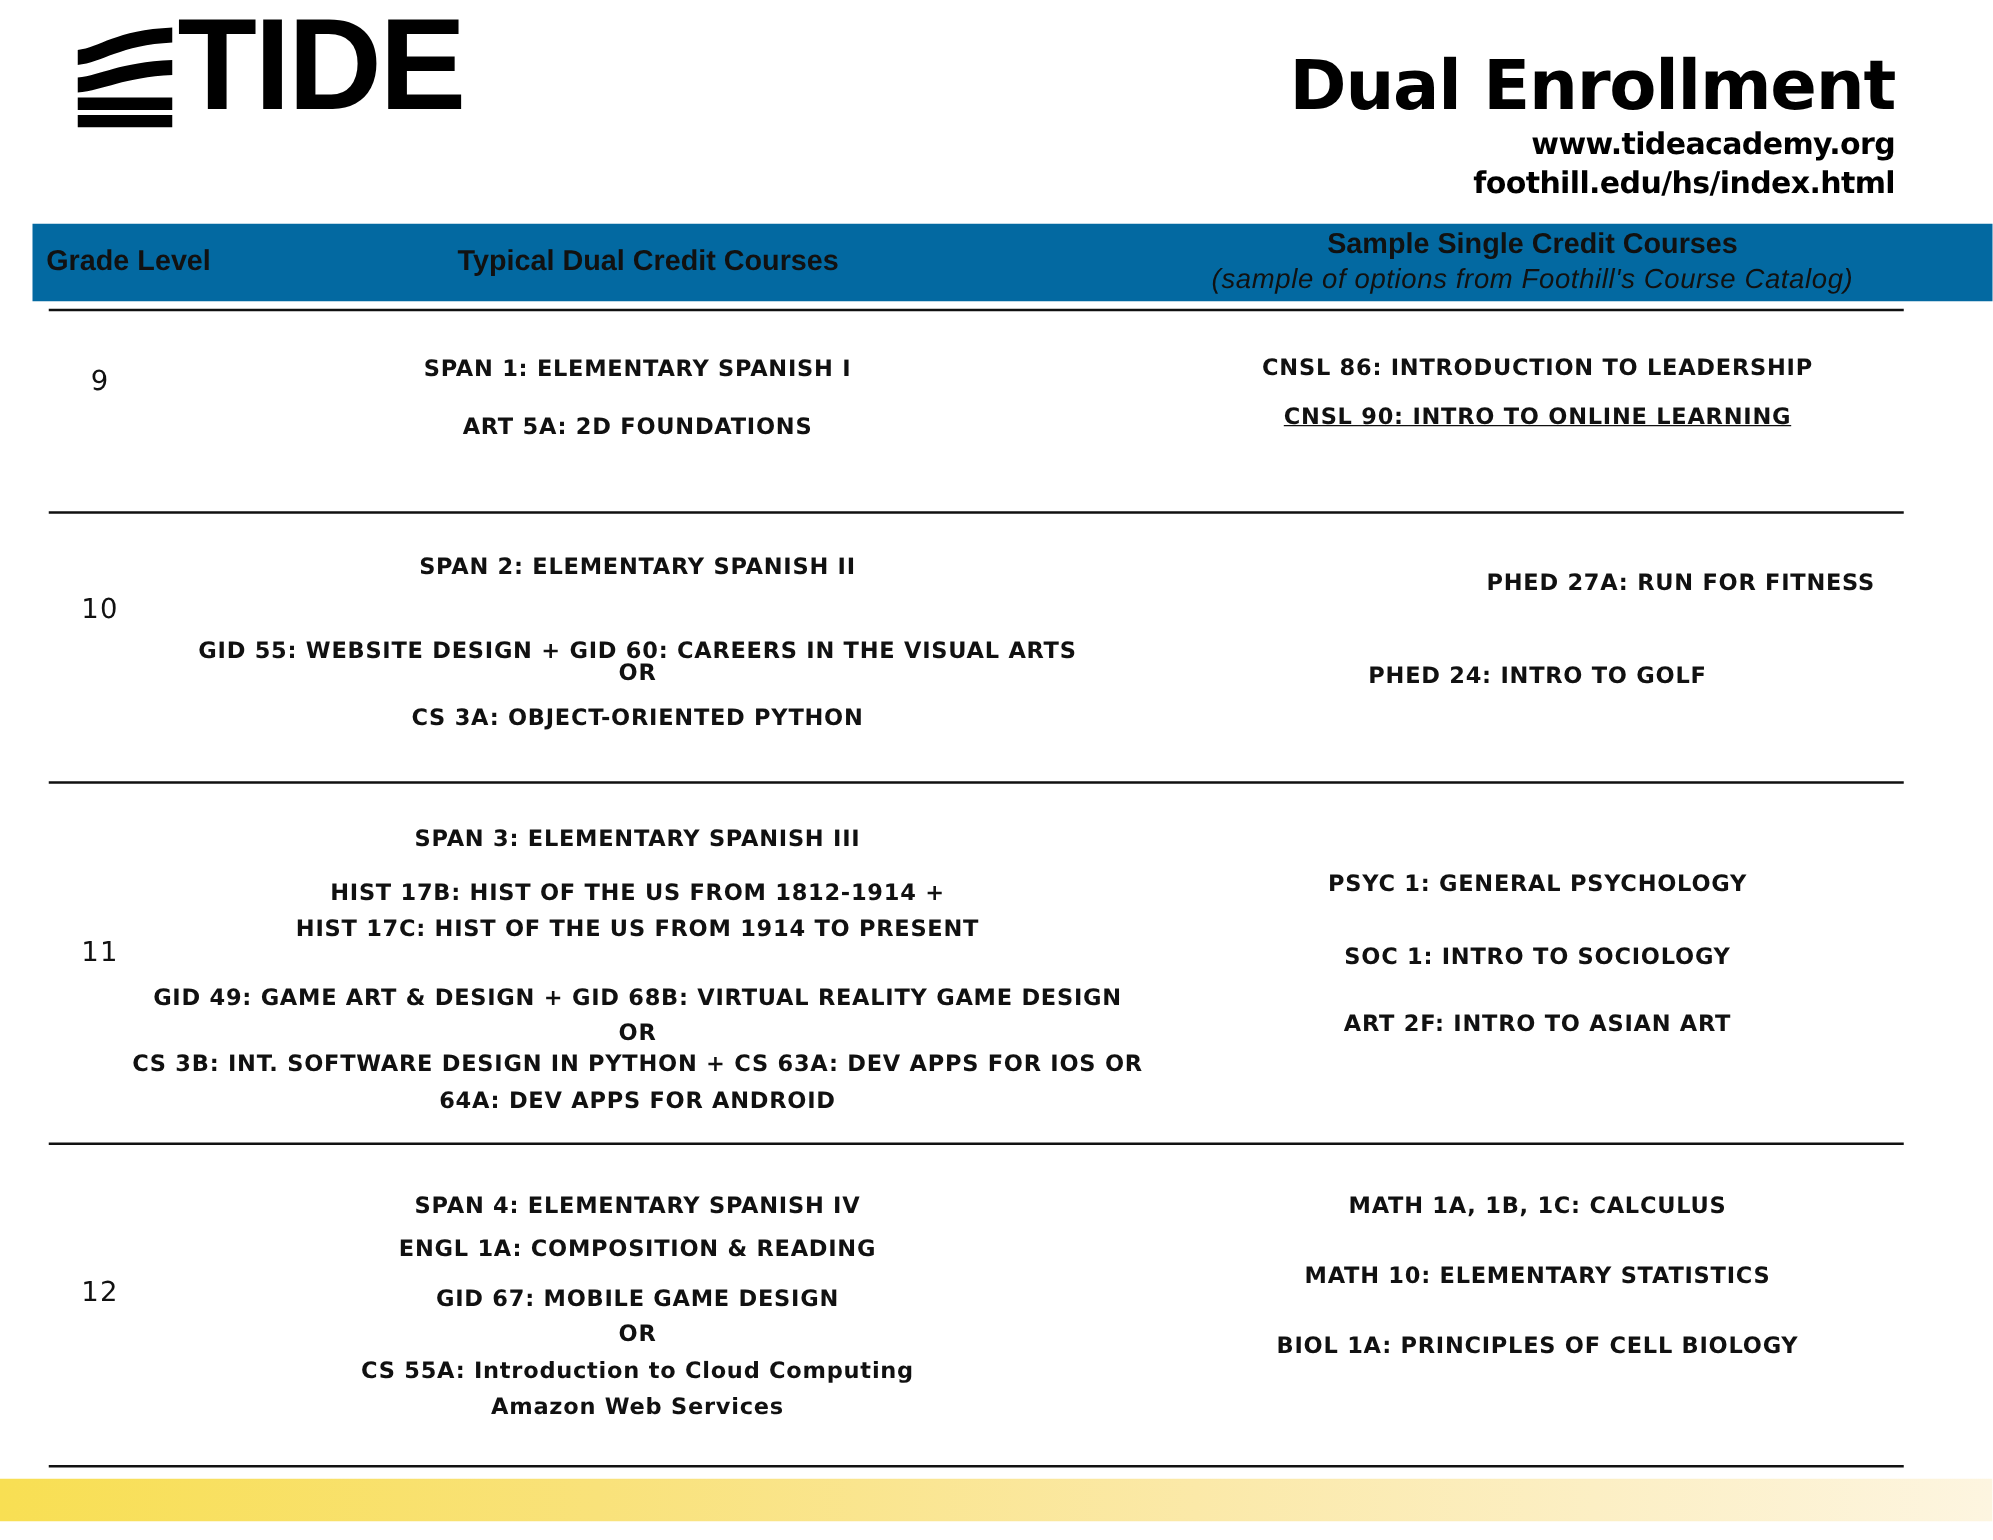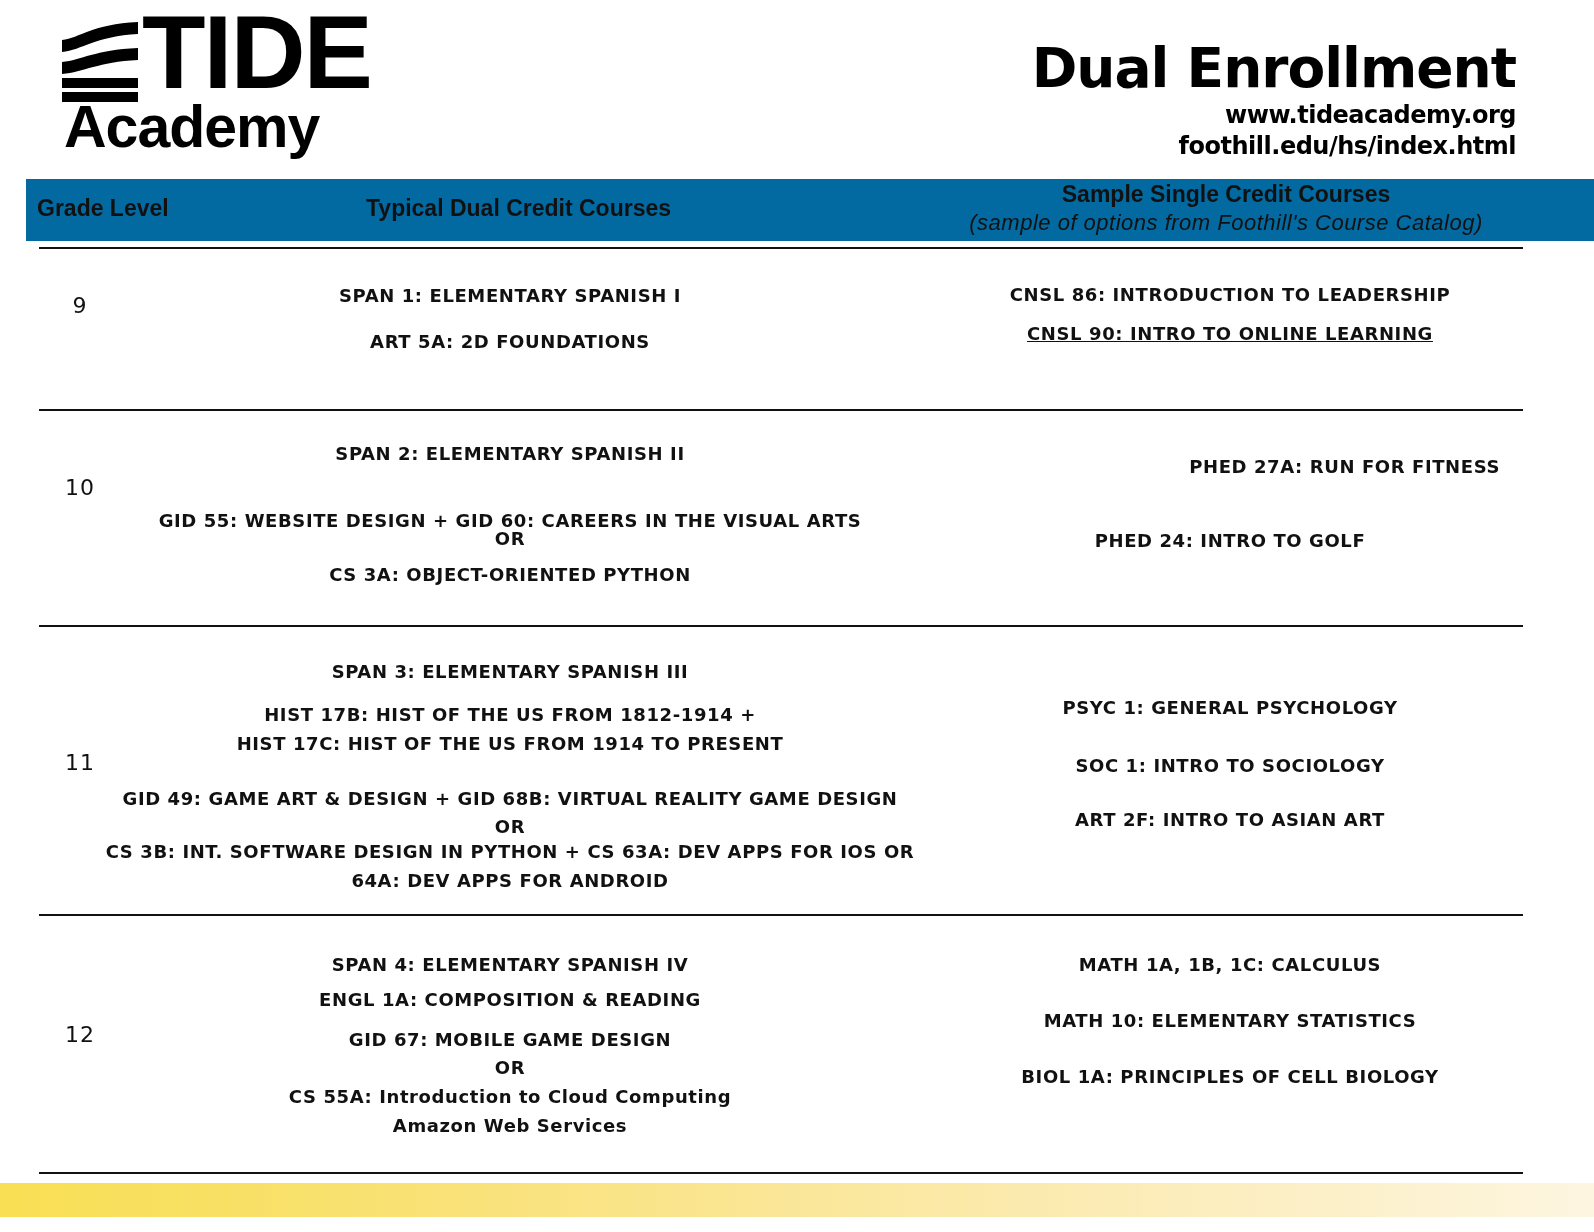--- a/index.html
+++ b/index.html
@@ -167,21 +167,20 @@
 <body>
 
 <div class="logo">
   <svg class="logo-waves" viewBox="0 0 76 82">
     <path d="M0 20 C18 18, 30 4, 76 2 L76 14 C34 16, 20 30, 0 32 Z" fill="#000"></path>
     <path d="M0 42 C20 40, 32 30, 76 28 L76 40 C36 42, 22 52, 0 54 Z" fill="#000"></path>
     <rect x="0" y="58" width="76" height="10" fill="#000"></rect>
     <rect x="0" y="72" width="76" height="10" fill="#000"></rect>
   </svg>
   <span class="logo-tide">TIDE</span>
-  <span class="logo-academy">Academy</span>
 </div>
 
 <div class="title-block">
   <div class="title">Dual Enrollment</div>
   <a class="link">www.tideacademy.org</a>
   <a class="link">foothill.edu/hs/index.html</a>
 </div>
 
 <div class="header-band">
   <span class="hdr hdr-grade">Grade Level</span>

